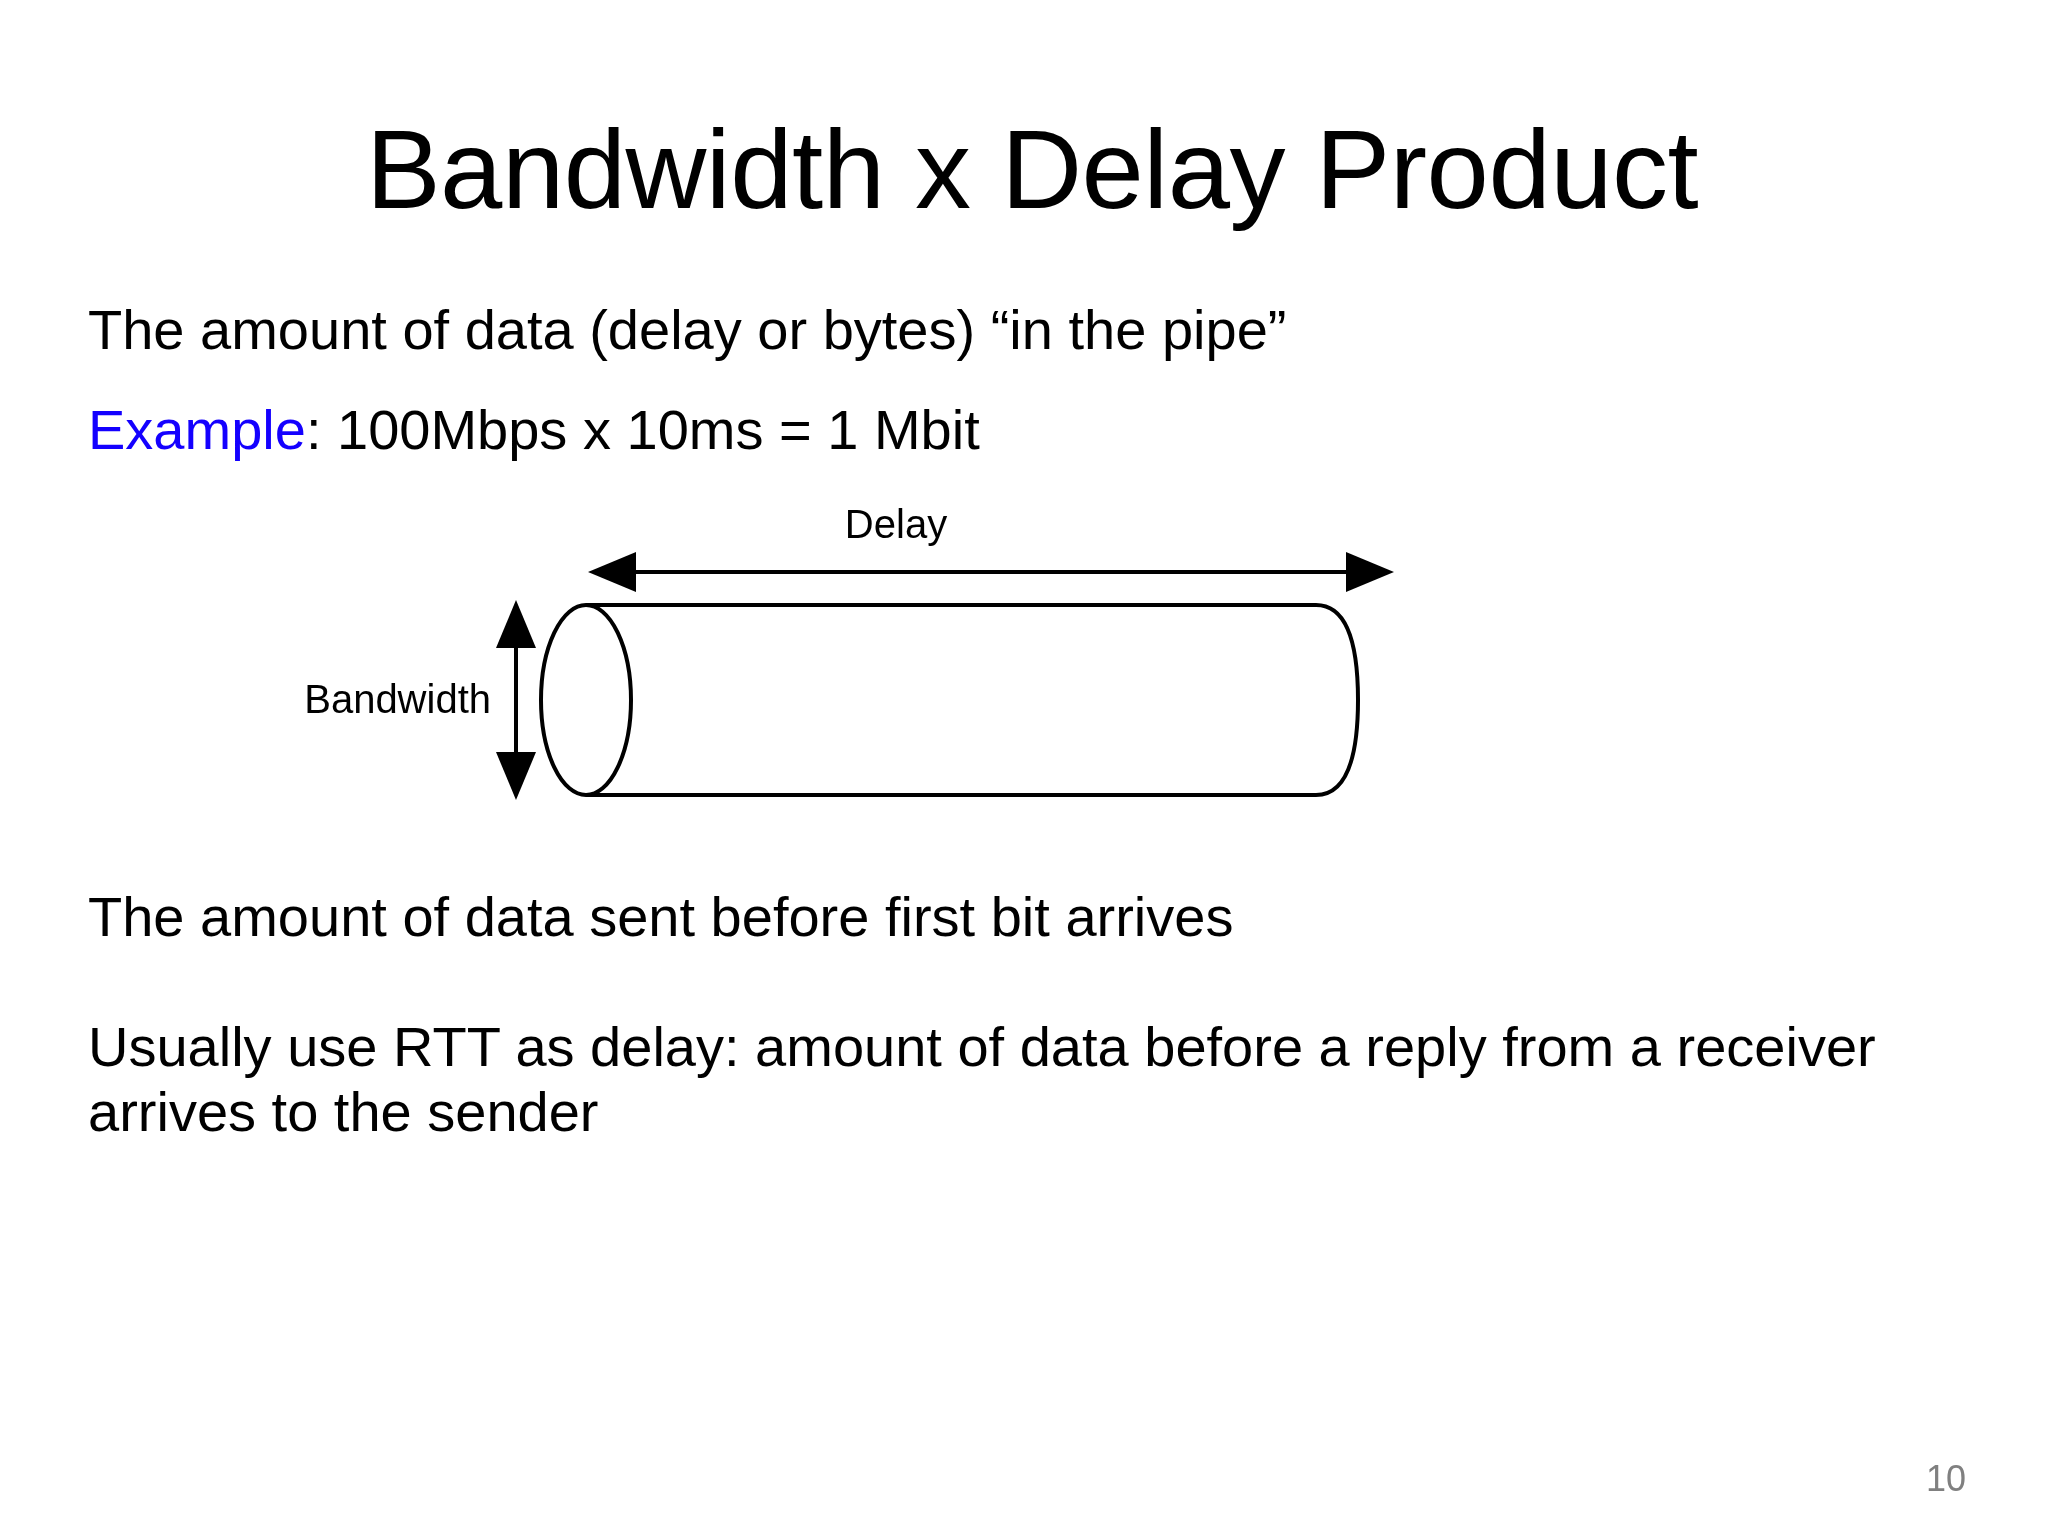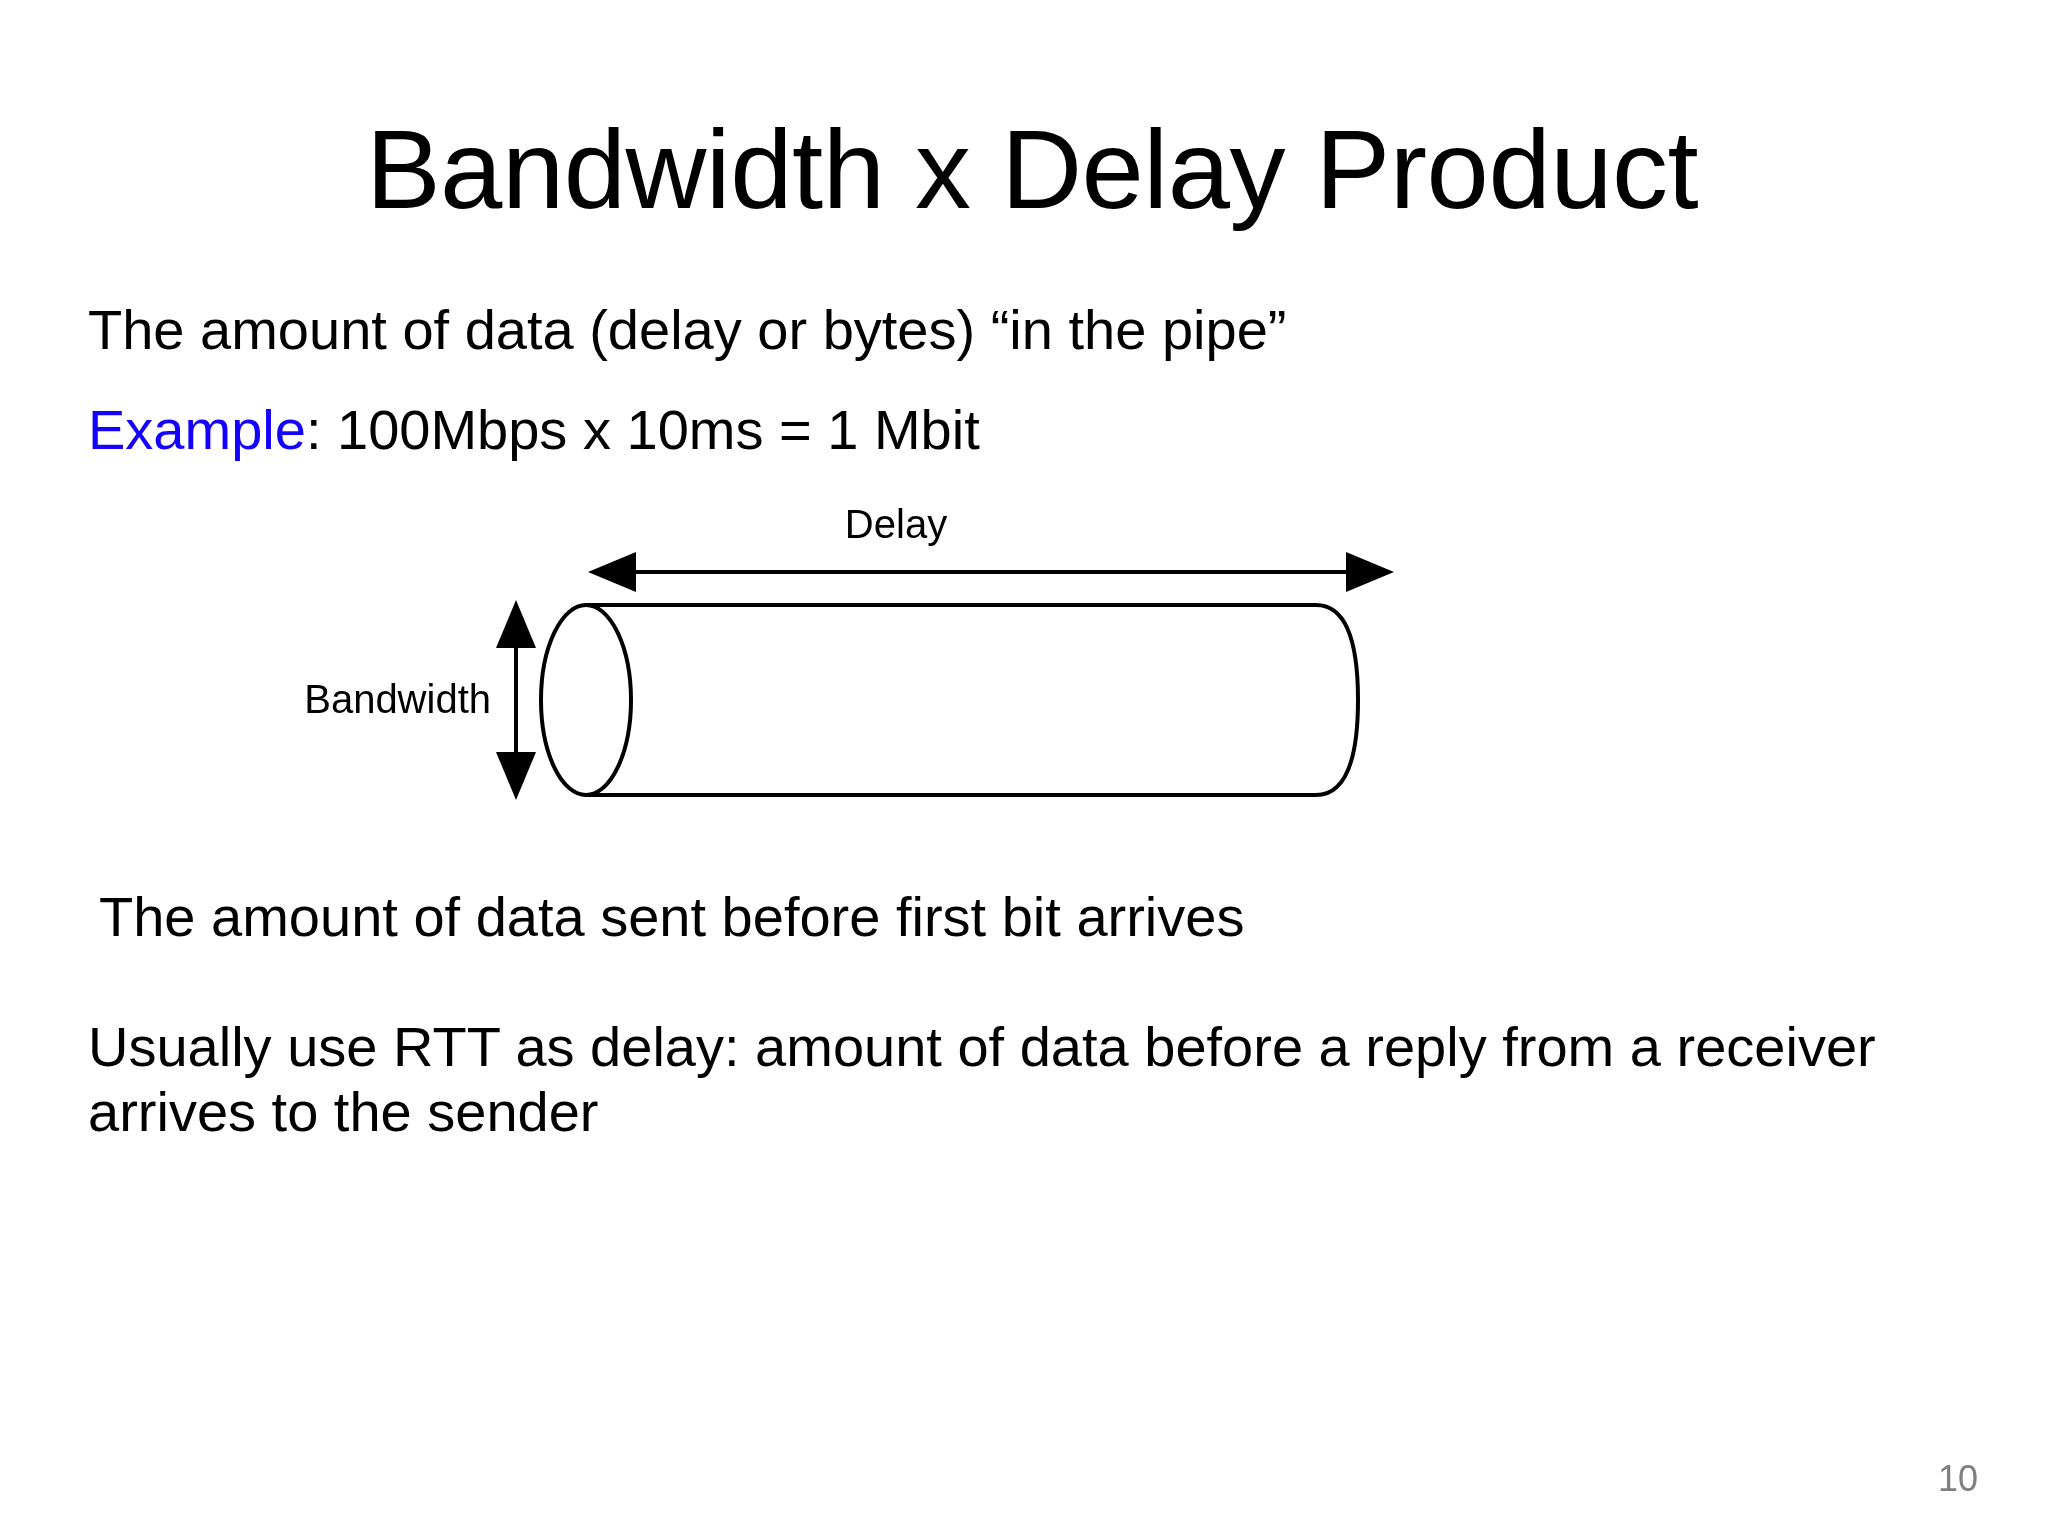--- a/index.html
+++ b/index.html
@@ -36,21 +36,21 @@
   .body-line {
     position: absolute;
     font-family: "Liberation Sans", sans-serif;
     font-size: 56px;
     line-height: 1.16;
     font-weight: 400;
     color: #000000;
   }
   #line-pipe      { left: 88px; top: 298px; }
   #line-example   { left: 88px; top: 398px; }
-  #line-sent      { left: 88px; top: 885px; margin-left: 11px; }
+  #line-sent      { left: 88px; top: 885px; }
   #para-rtt       { left: 88px; top: 1015px; width: 1790px; }
 
   .accent-blue { color: #1400FF; }
 
   
   #pipe-diagram {
     position: absolute;
     left: 296px;
     top: 500px;
     width: 1400px;
@@ -61,21 +61,21 @@
 
   .diagram-label {
     font-family: "Liberation Sans", sans-serif;
     font-size: 40px;
     fill: #000000;
   }
 
   
   #page-number {
     position: absolute;
-    right: 70px;
+    right: 82px;
     bottom: 36px;
     font-family: "Liberation Sans", sans-serif;
     font-size: 36px;
     color: #808080;
   }
 </style>
 </head>
 <body>
 
 <div id="slide">

